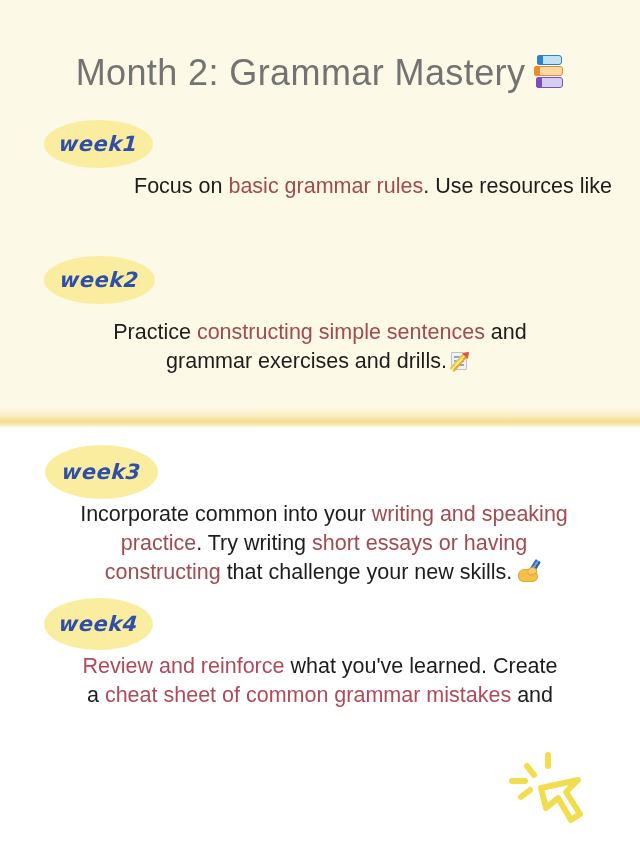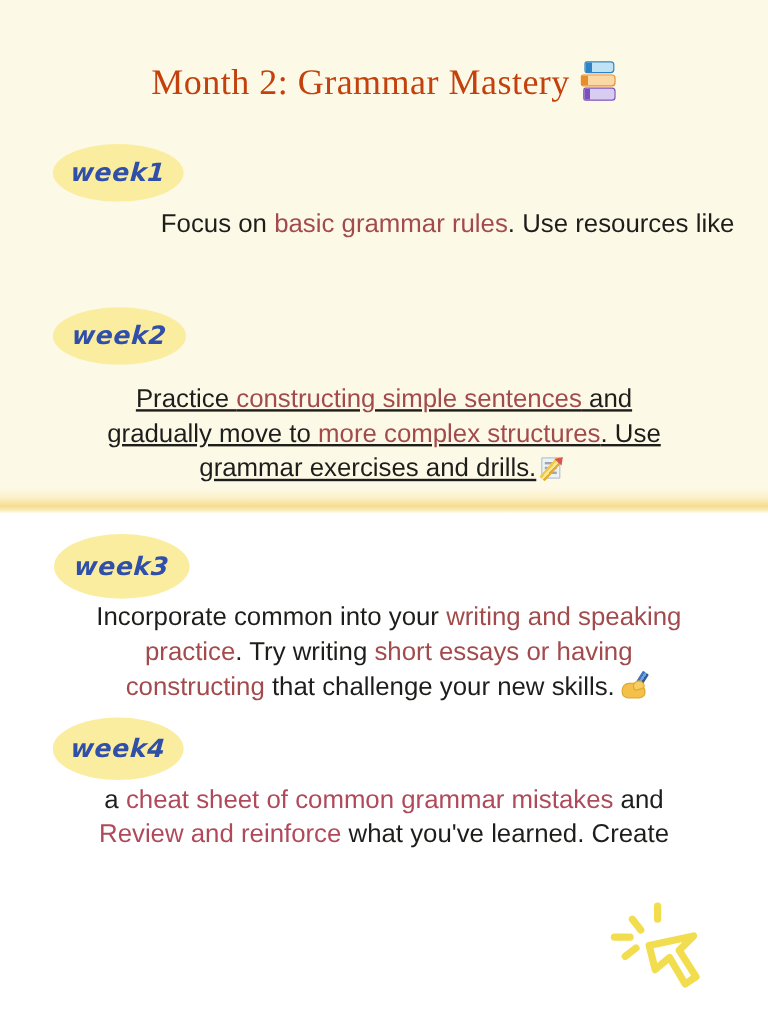--- a/index.html
+++ b/index.html
@@ -56,25 +56,25 @@
   
   .title-row {
     position: absolute;
     left: 0;
     top: 52px;
     width: 640px;
     text-align: center;
     white-space: nowrap;
   }
   .title-text {
-    font-family: Liberation Serif, serif;
-    font-size: 30px;
+    font-family: Liberation Sans, sans-serif;
+    font-size: 36px;
     font-weight: 400;
     letter-spacing: 0.4px;
-    color: #c2410c;
+    color: #737373;
     vertical-align: middle;
   }
   .books-icon {
     display: inline-block;
     vertical-align: middle;
     width: 30px;
     height: 34px;
     position: relative;
     margin-left: 9px;
     top: -1px;
@@ -196,39 +196,38 @@
     <div id="weeks-host">
         <div class="week-badge" style="left: 44px; top: 120px; width: 109px; height: 48px;">
           <span>week1</span>
         </div>
         <div class="para" style="left: 28px; top: 172px; width: 584px; text-align: right;">
           <div><span class="">Focus on </span><span class="hl">basic grammar rules</span><span class="">. Use resources like</span></div>
         </div>
         <div class="week-badge" style="left: 44px; top: 256px; width: 111px; height: 48px;">
           <span>week2</span>
         </div>
-        <div class="para" style="left: 40px; top: 318px; width: 560px; text-decoration: underline;">
+        <div class="para" style="left: 40px; top: 318px; width: 560px;">
           <div><span class="">Practice </span><span class="hl">constructing simple sentences</span><span class=""> and</span></div>
-          <div><span class="">gradually move to </span><span class="hl">more complex structures</span><span class="">. Use</span></div>
           <div><span class="">grammar exercises and drills.</span><span class="emoji e-memo"><span class="sheet"></span><span class="ln l1"></span><span class="ln l2"></span><span class="ln l3"></span><span class="pen"></span><span class="tip"></span></span></div>
         </div>
         <div class="week-badge" style="left: 45px; top: 445px; width: 113px; height: 54px;">
           <span>week3</span>
         </div>
         <div class="para" style="left: 28px; top: 500px; width: 592px;">
           <div><span class="">Incorporate common into your </span><span class="hl">writing and speaking</span></div>
           <div><span class="hl">practice</span><span class="">. Try writing </span><span class="hl">short essays or having</span></div>
           <div><span class="hl">constructing</span><span class=""> that challenge your new skills.</span><span class="emoji e-hand"><span class="pencil"></span><span class="fist"></span><span class="thumb"></span></span></div>
         </div>
         <div class="week-badge" style="left: 44px; top: 598px; width: 109px; height: 52px;">
           <span>week4</span>
         </div>
         <div class="para" style="left: 30px; top: 652px; width: 580px;">
+          <div><span class="hl2">Review and reinforce</span><span class=""> what you've learned. Create</span></div>
           <div><span class="">a </span><span class="hl2">cheat sheet of common grammar mistakes</span><span class=""> and</span></div>
-          <div><span class="hl2">Review and reinforce</span><span class=""> what you've learned. Create</span></div>
         </div>
       </div>
 
     <div class="cursor-deco">
       <svg width="120" height="100" viewBox="0 0 120 100">
         <g fill="none" stroke="#f2dd4f" stroke-width="6" stroke-linecap="round" stroke-linejoin="round">
           <path d="M41 48 L78 40 L66 52 L80 74 L71 80 L58 58 L46 68 Z"></path>
           <line x1="27" y1="26" x2="34" y2="35"></line>
           <line x1="12" y1="41" x2="25" y2="41"></line>
           <line x1="21" y1="57" x2="30" y2="50"></line>

